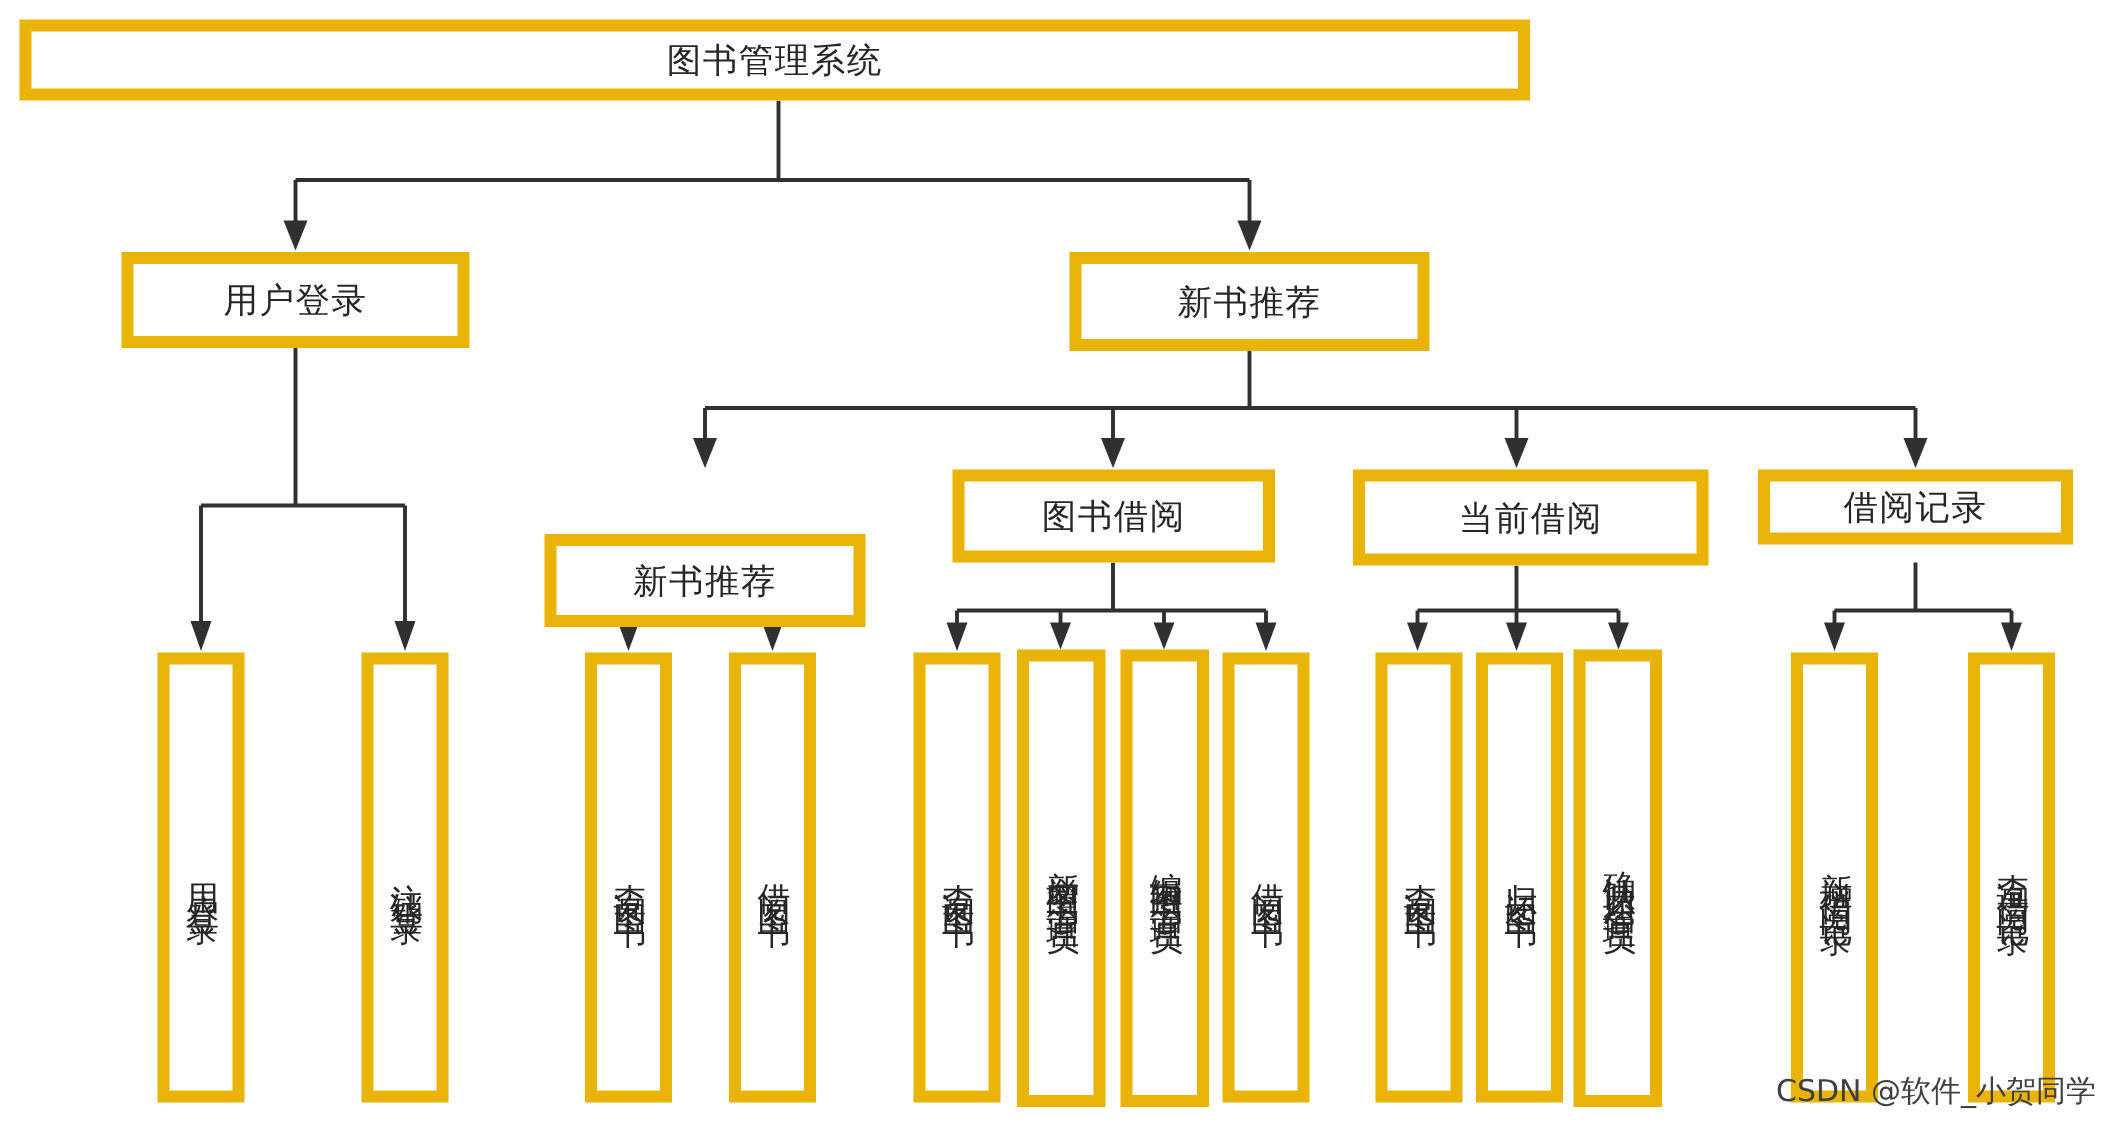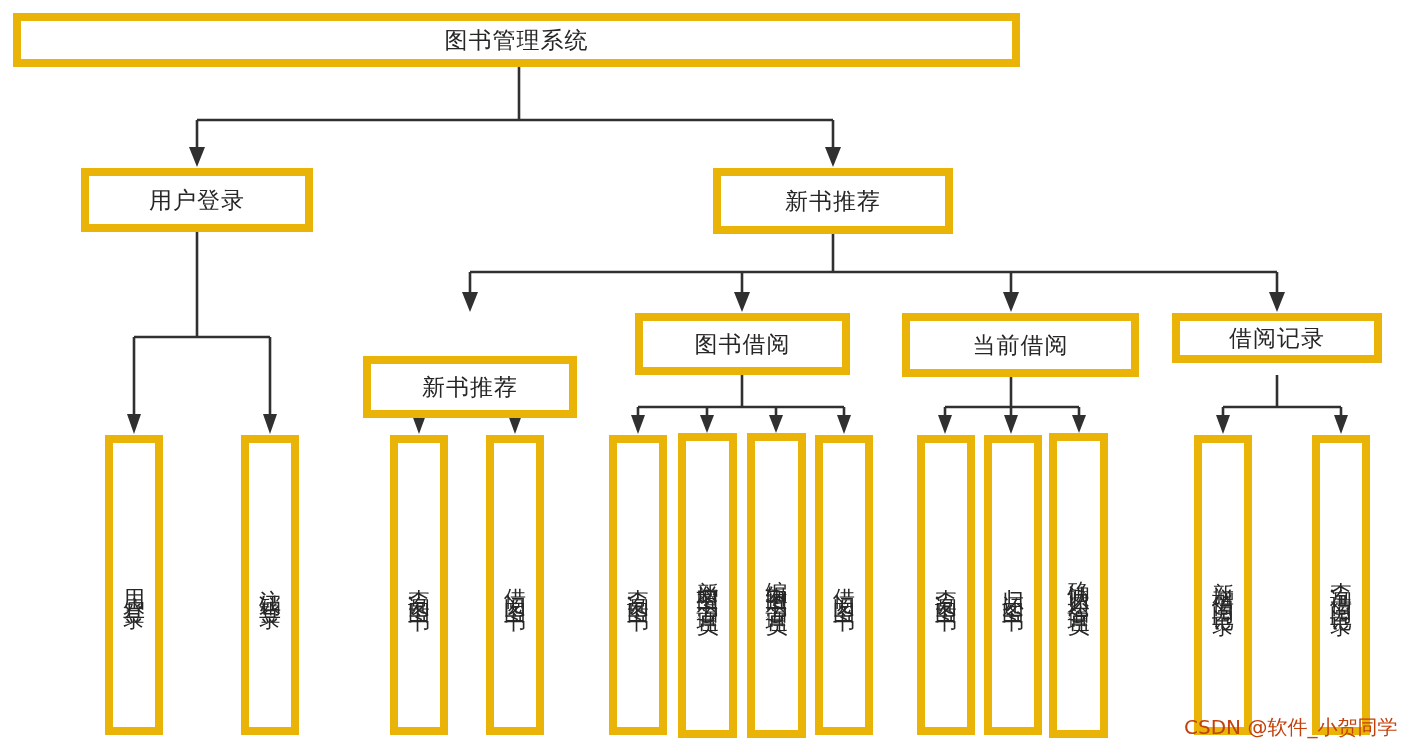--- a/index.html
+++ b/index.html
@@ -45,21 +45,21 @@
     text-orientation: mixed;
     letter-spacing: 7px;
     line-height: 1;
   }
   .v-node.tight span { letter-spacing: 5px; }
   .watermark {
     position: absolute;
     left: 1184px;
     top: 714px;
     font-size: 20px;
-    color: #c2410c;
+    color: #404040;
     white-space: nowrap;
     z-index: 5;
   }
 </style>
 </head>
 <body>
 
 <div class="canvas">
 
   <svg class="wires" viewBox="0 0 1405 747" xmlns="http://www.w3.org/2000/svg">

